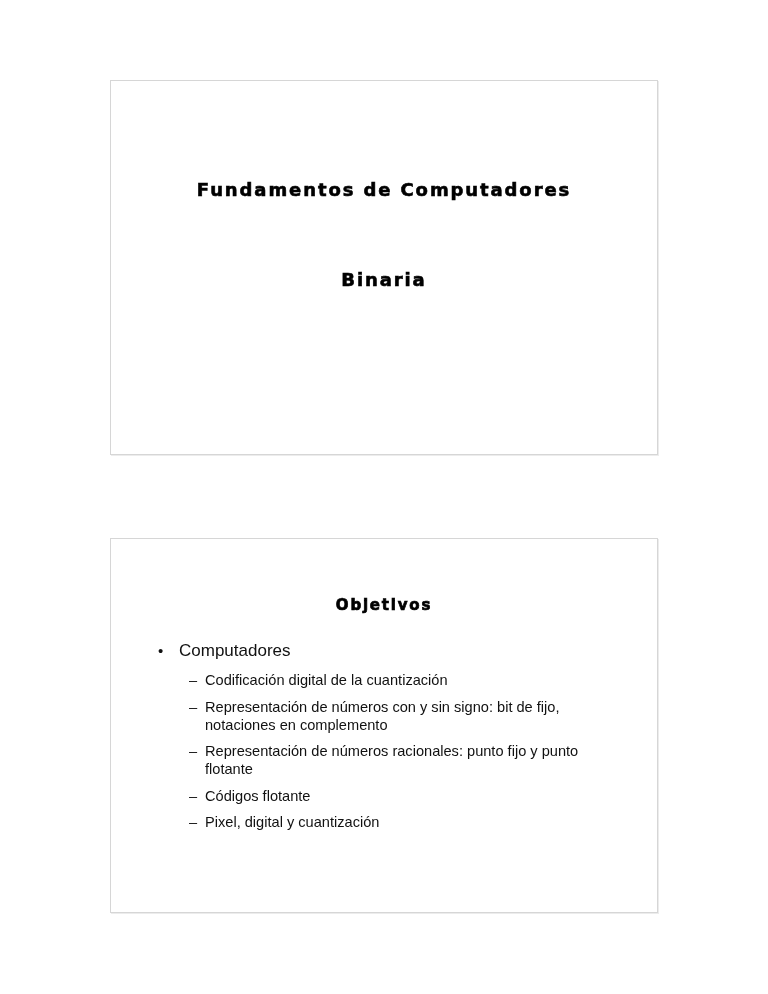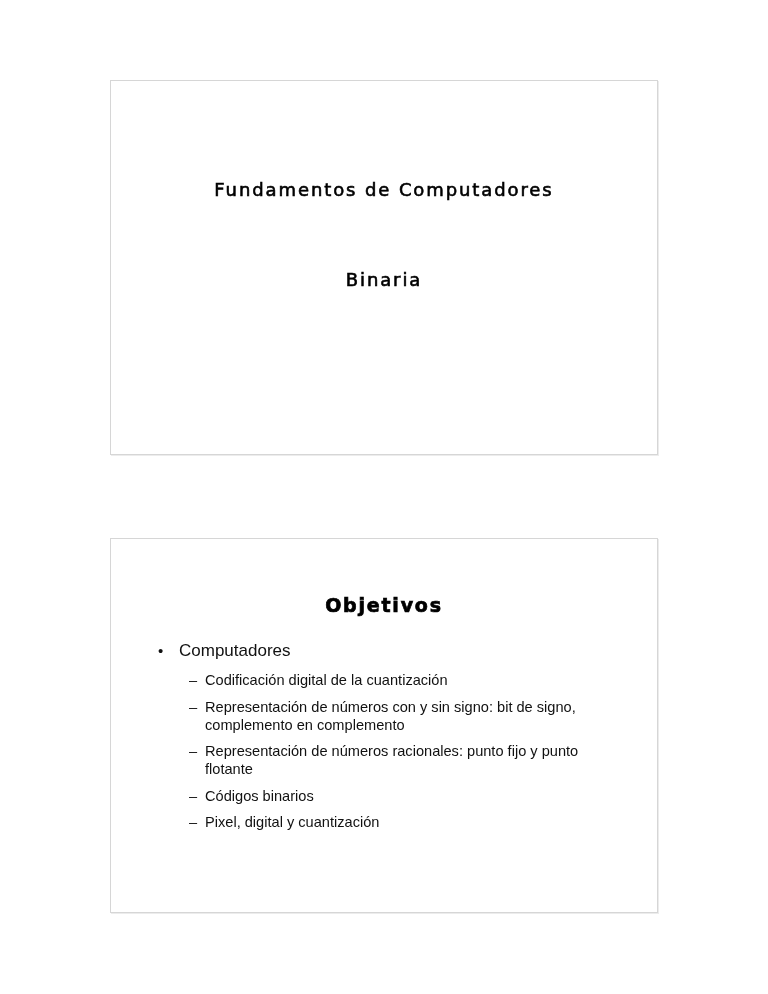--- a/index.html
+++ b/index.html
@@ -26,41 +26,41 @@
     }
     #slide-1 { top: 80px; }
     #slide-2 { top: 538px; }
 
     .title-line {
       position: absolute;
       left: 0;
       right: 0;
       text-align: center;
       font-family: "DejaVu Sans", sans-serif;
-      font-weight: normal;
+      font-weight: bold;
       font-size: 18px;
       letter-spacing: 1.9px;
       line-height: 22px;
       color: #000;
       -webkit-text-stroke: 0.6px #000;
       white-space: nowrap;
     }
     #title-1 { top: 98px; }
     #title-2 { top: 157px; }
     #title-3 { top: 188px; }
 
     .slide-heading {
       position: absolute;
       left: 0;
       right: 0;
       top: 54px;
       text-align: center;
       font-family: "DejaVu Sans", sans-serif;
       font-weight: bold;
-      font-size: 19px;
+      font-size: 15px;
       letter-spacing: 1.8px;
       -webkit-text-stroke: 0.7px #000;
       line-height: 24px;
       white-space: nowrap;
     }
 
     .bullet-list {
       position: absolute;
       left: 0;
       top: 102px;
@@ -121,29 +121,29 @@
       <ul class="sub-list">
         <li class="sub-item">
           <span class="dash-marker">–</span>
           <span>Codificación digital de la cuantización</span>
         </li>
         <li class="sub-item">
           <span class="dash-marker">–</span>
         </li>
         <li class="sub-item">
           <span class="dash-marker">–</span>
-          <span>Representación de números con y sin signo: bit de signo, complemento en complemento</span>
+          <span>Representación de números con y sin signo: bit de fijo, notaciones en complemento</span>
         </li>
         <li class="sub-item">
           <span class="dash-marker">–</span>
           <span>Representación de números racionales: punto fijo y punto flotante</span>
         </li>
         <li class="sub-item">
           <span class="dash-marker">–</span>
-          <span>Códigos binarios</span>
+          <span>Códigos flotante</span>
         </li>
         <li class="sub-item">
           <span class="dash-marker">–</span>
           <span>Pixel, digital y cuantización</span>
         </li>
       </ul>
     </li>
   </ul>
 </div>
 

